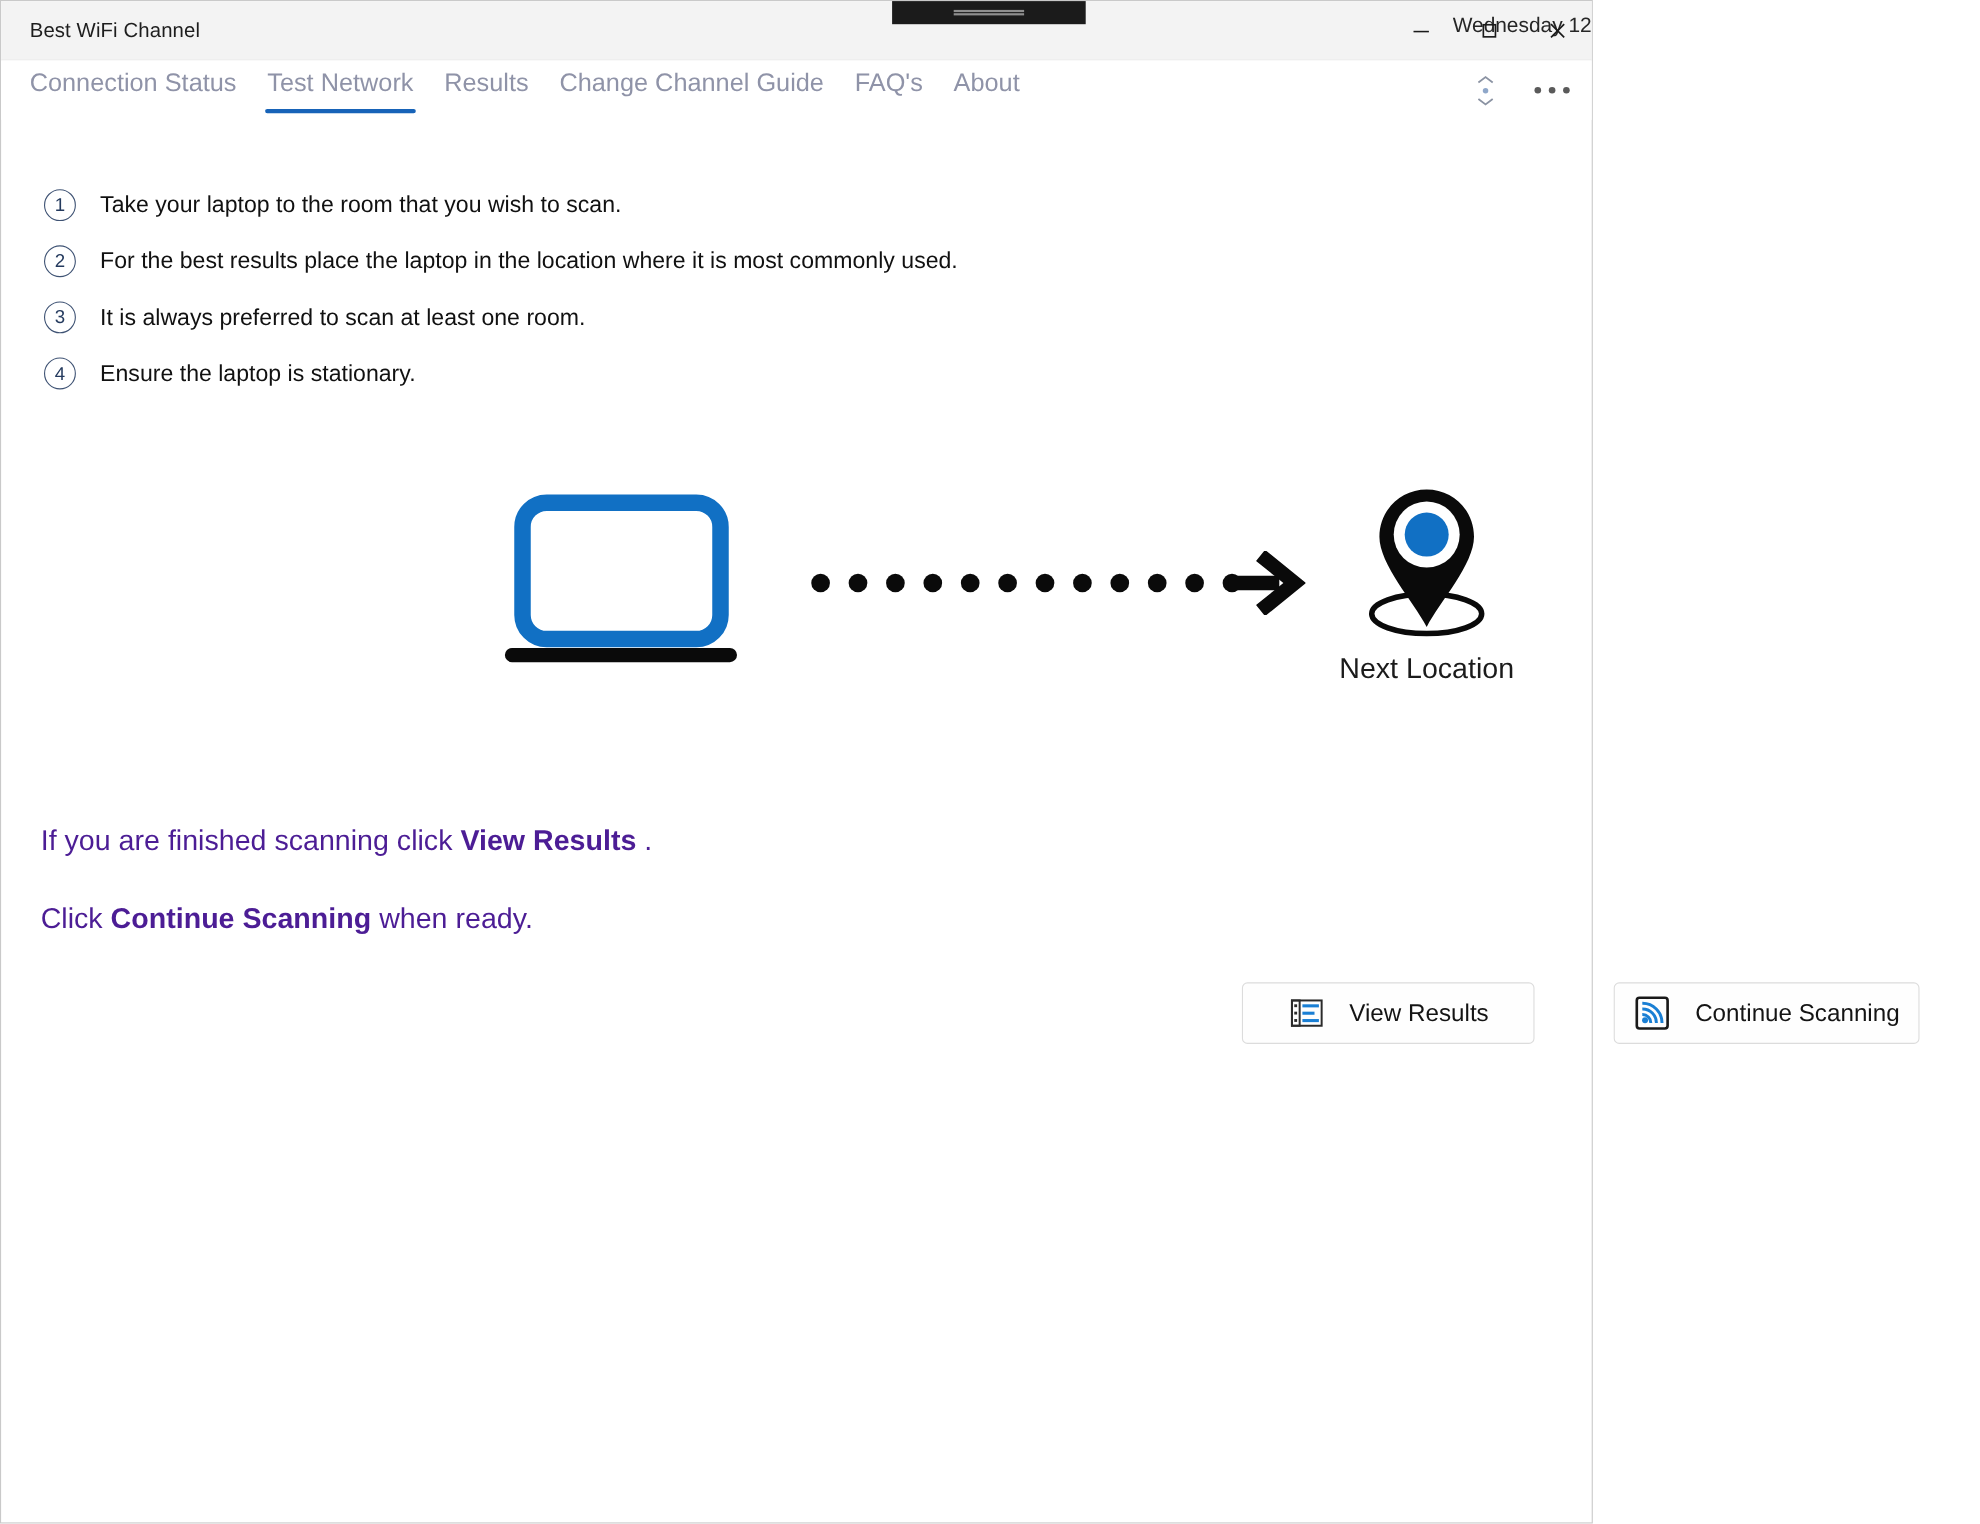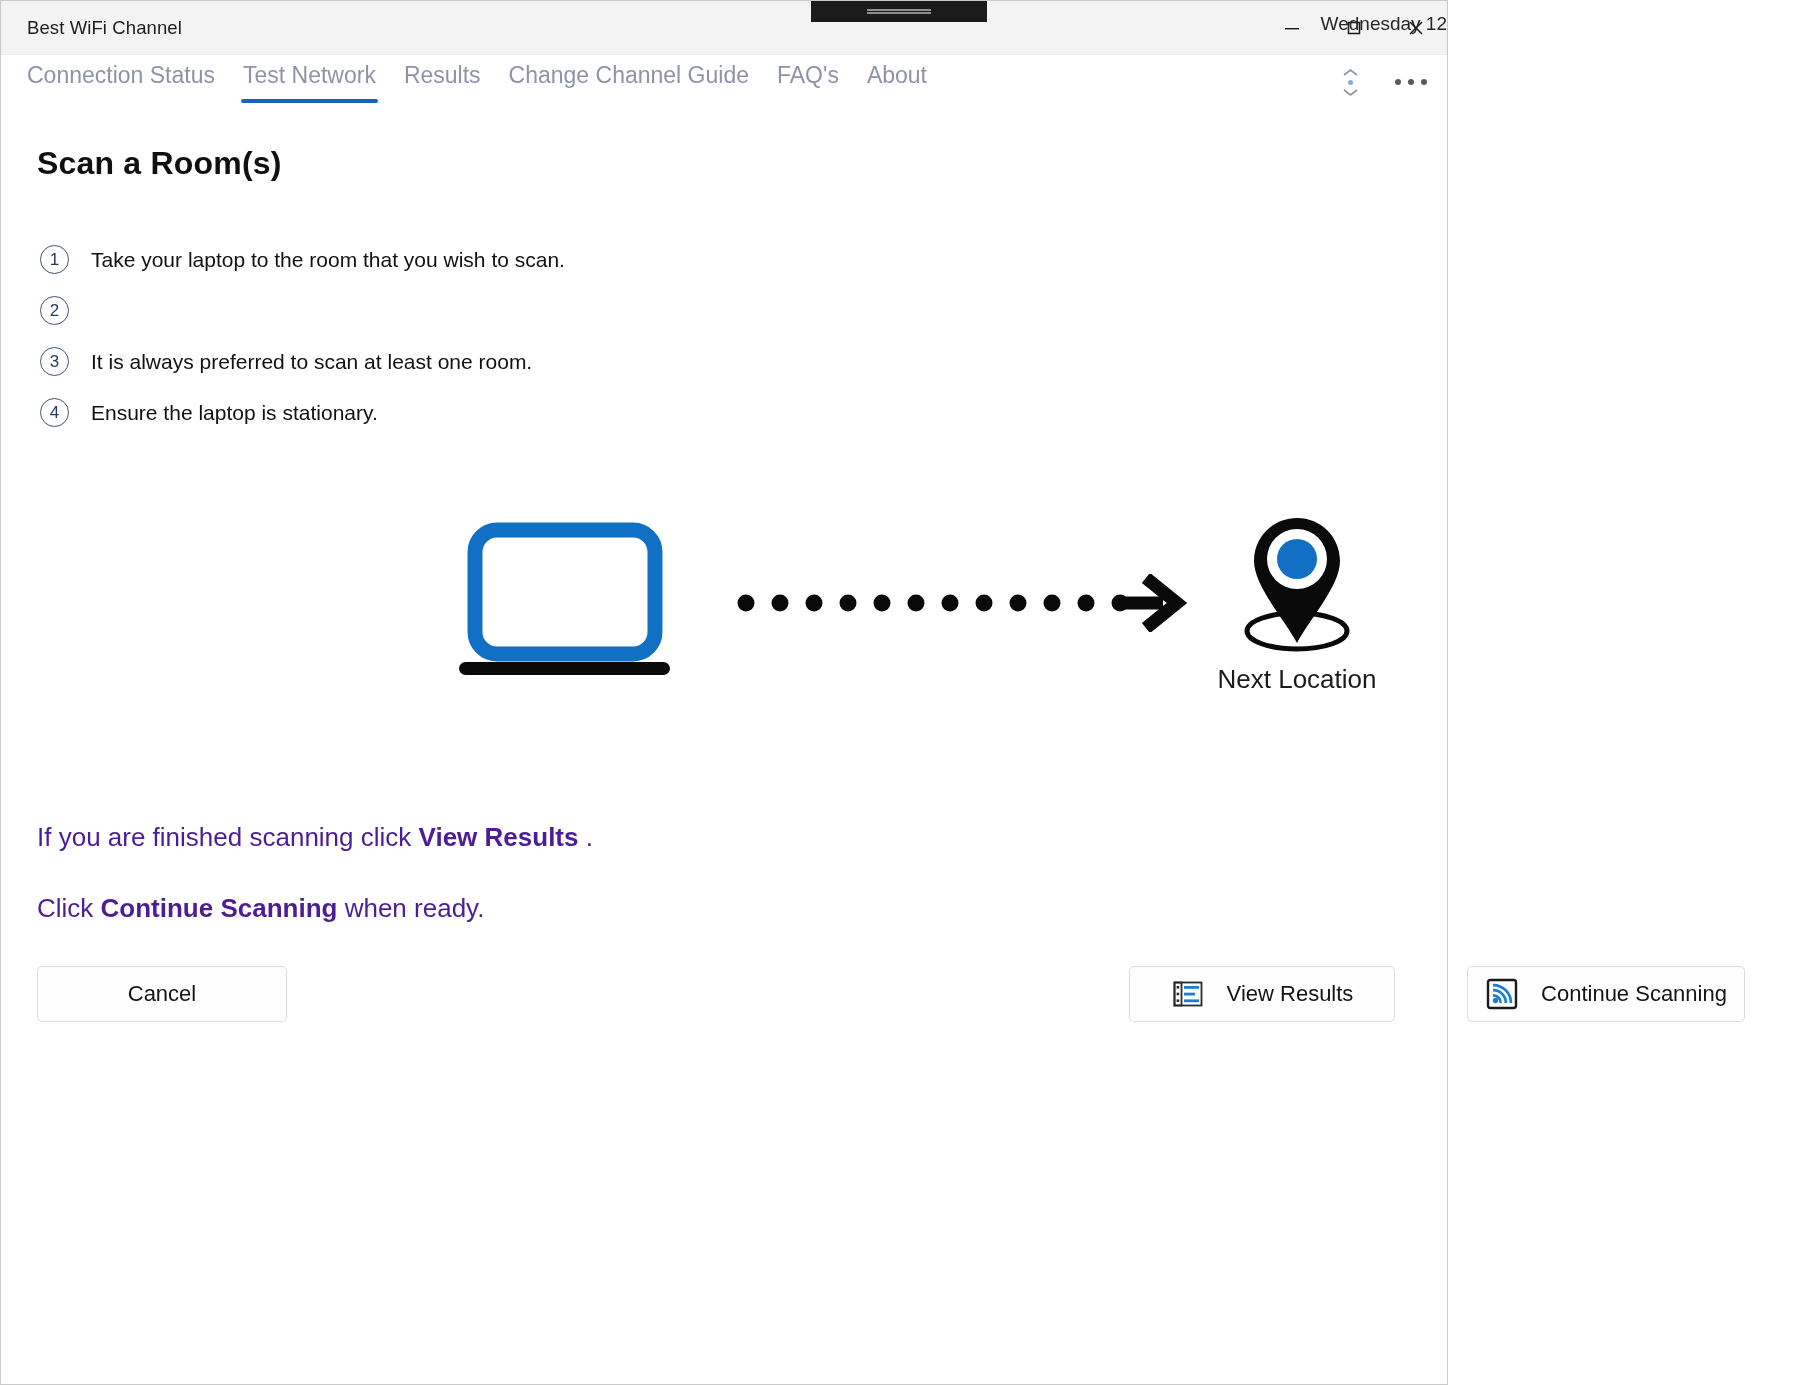--- a/index.html
+++ b/index.html
@@ -325,29 +325,29 @@
       <div class="ellipsis-menu">
         <div class="dot"></div>
         <div class="dot"></div>
         <div class="dot"></div>
       </div>
     </div>
   </div>
 
   <div class="content">
 
-    <h1 class="page-title">Scan a Room(s)</h1>
 
     <div class="steps">
       <div class="step-row">
         <div class="step-badge">1</div>
         <div class="step-text">Take your laptop to the room that you wish to scan.</div>
       </div>
       <div class="step-row">
         <div class="step-badge">2</div>
+        <div class="step-text">For the best results place the laptop in the location where it is most commonly used.</div>
       </div>
       <div class="step-row">
         <div class="step-badge">3</div>
         <div class="step-text">It is always preferred to scan at least one room.</div>
       </div>
       <div class="step-row">
         <div class="step-badge">4</div>
         <div class="step-text">Ensure the laptop is stationary.</div>
       </div>
     </div>
@@ -405,23 +405,20 @@
       <div class="instruction-line">
         <span>If you are finished scanning click </span><b>View Results</b><span> .</span>
       </div>
       <div class="instruction-line">
         <span>Click </span><b>Continue Scanning</b><span> when ready.</span>
       </div>
     </div>
 
     <div class="footer">
 
-      <div class="btn btn-cancel">
-        <span>Cancel</span>
-      </div>
 
       <div class="btn btn-view">
         <span class="icon">
           <svg width="34" height="34" viewBox="0 0 34 34">
             <rect x="3.5" y="5.5" width="27" height="23" fill="none" stroke="#2b2b2b" stroke-width="1.8"></rect>
             <rect x="3.5" y="5.5" width="7" height="23" fill="none" stroke="#2b2b2b" stroke-width="1.8"></rect>
             <rect x="5.6" y="9" width="2.6" height="2.6" fill="#2b2b2b"></rect>
             <rect x="5.6" y="15.7" width="2.6" height="2.6" fill="#2b2b2b"></rect>
             <rect x="5.6" y="22.4" width="2.6" height="2.6" fill="#2b2b2b"></rect>
             <rect x="13" y="9" width="15" height="2.8" fill="#1a7fd4"></rect>

